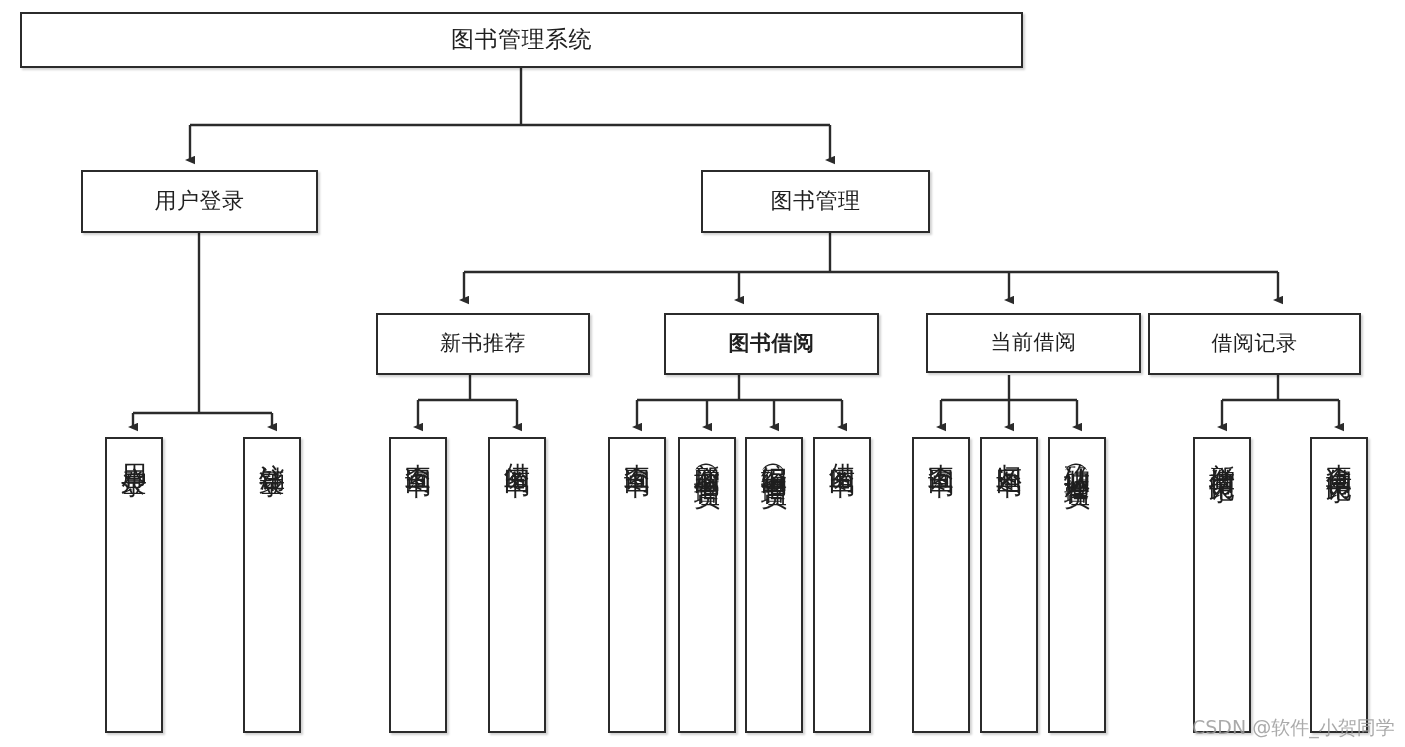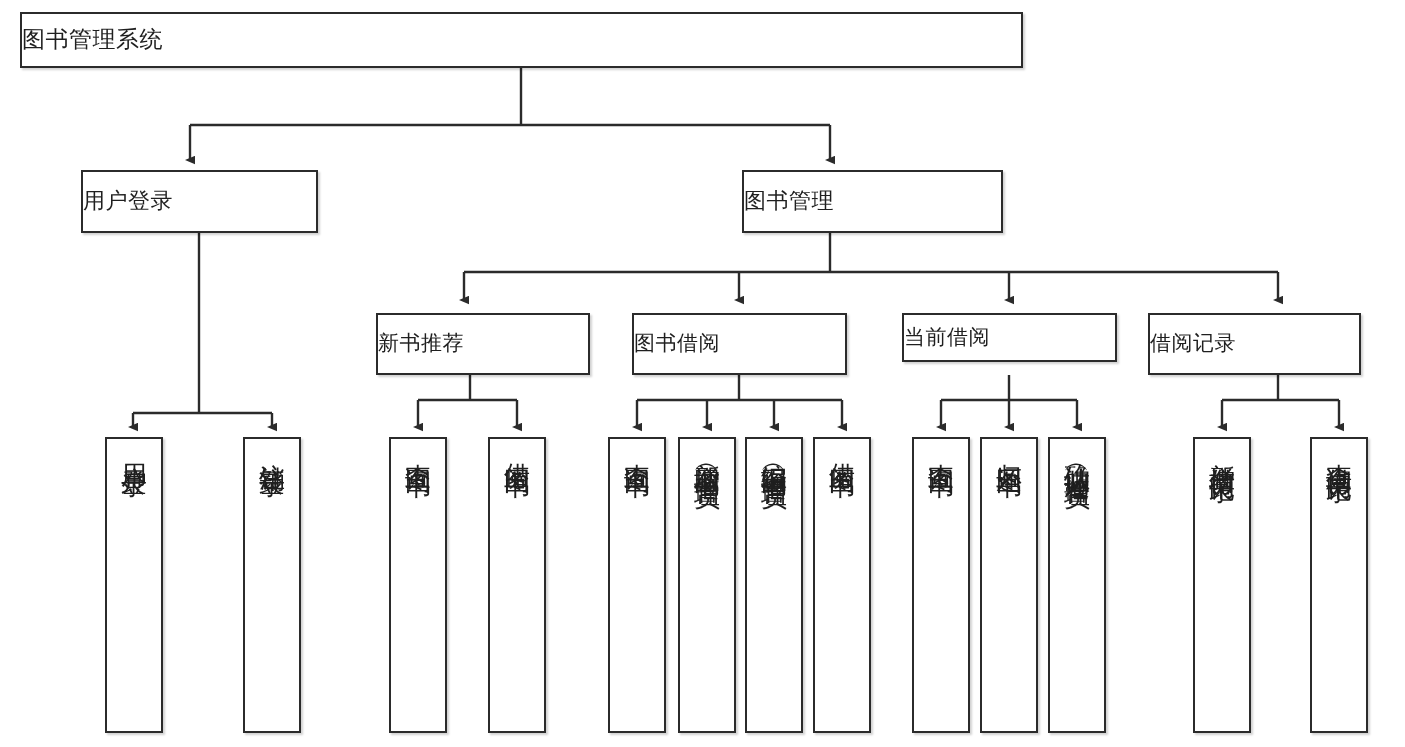--- a/index.html
+++ b/index.html
@@ -25,20 +25,21 @@
     height: 747px;
     pointer-events: none;
   }
   .node {
     position: absolute;
     box-sizing: border-box;
     border: 2.5px solid #2b2b2b;
     background: #ffffff;
     display: flex;
     align-items: center;
+    justify-content: center;
     box-shadow: 2px 2px 2px rgba(0,0,0,0.18);
   }
   .node .label {
     color: #1f1f1f;
     font-size: 22px;
     line-height: 1.12;
     letter-spacing: 0.5px;
     white-space: nowrap;
     text-align: center;
   }
@@ -125,33 +126,33 @@
   </svg>
 
   <div class="node root" style="left:20px; top:12px; width:1003px; height:56px;">
     <span class="label">图书管理系统</span>
   </div>
 
   <div class="node lvl2" style="left:81px; top:170px; width:237px; height:63px;">
     <span class="label">用户登录</span>
   </div>
 
-  <div class="node lvl2" style="left:742px; top:170px; width:261px; height:63px;">
+  <div class="node lvl2" style="left:701px; top:170px; width:229px; height:63px;">
     <span class="label">图书管理</span>
   </div>
 
   <div class="node lvl3" style="left:376px; top:313px; width:214px; height:62px;">
     <span class="label">新书推荐</span>
   </div>
 
-  <div class="node lvl3" style="left:632px; top:313px; width:215px; height:62px;">
+  <div class="node lvl3" style="left:664px; top:313px; width:215px; height:62px;font-weight:bold;">
     <span class="label">图书借阅</span>
   </div>
 
-  <div class="node lvl3" style="left:902px; top:313px; width:215px; height:49px;">
+  <div class="node lvl3" style="left:926px; top:313px; width:215px; height:60px;">
     <span class="label">当前借阅</span>
   </div>
 
   <div class="node lvl3" style="left:1148px; top:313px; width:213px; height:62px;">
     <span class="label">借阅记录</span>
   </div>
 
   <div class="node leaf" style="left:105px; top:437px; width:58px; height:296px;">
     <span class="label">用户登录</span>
   </div>
@@ -197,14 +198,15 @@
   </div>
 
   <div class="node leaf" style="left:1193px; top:437px; width:58px; height:296px;">
     <span class="label">新增借阅记录</span>
   </div>
 
   <div class="node leaf" style="left:1310px; top:437px; width:58px; height:296px;">
     <span class="label">查询借阅记录</span>
   </div>
 
+  <div class="watermark" style="left:1192px; top:715px;">CSDN @软件_小贺同学</div>
 
 </div>
 
 </body></html>

